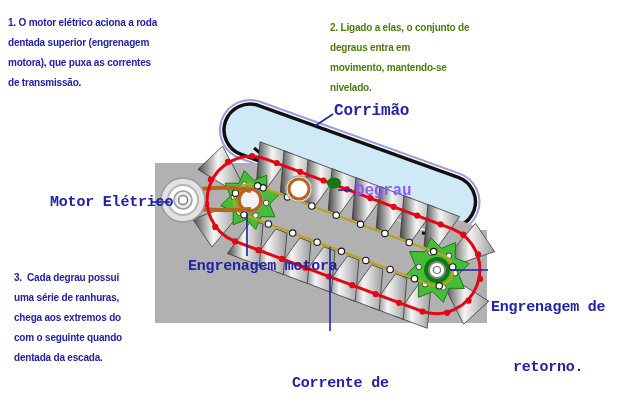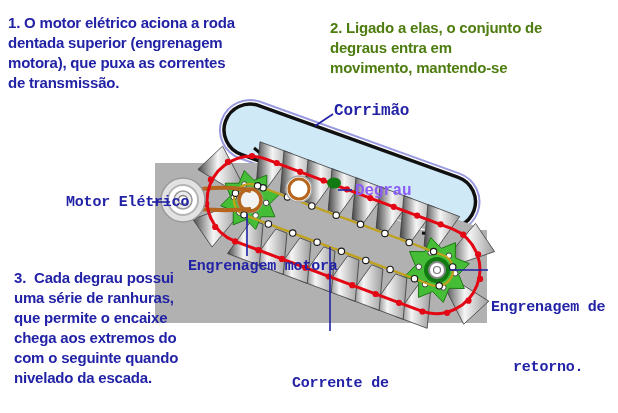--- a/index.html
+++ b/index.html
@@ -1,24 +1,24 @@
 <!DOCTYPE html>
 <html><head>
 <meta charset="utf-8">
 <style>
   html,body{margin:0;padding:0;background:#ffffff;}
   .canvas{position:relative;width:618px;height:413px;background:#fff;overflow:hidden;
           font-family:"Liberation Sans", sans-serif;}
   svg{position:absolute;left:0;top:0;}
-  .note{position:absolute;font-weight:bold;font-size:15px;line-height:20px;letter-spacing:-0.2px;}
+  .note{position:absolute;font-weight:bold;font-size:10px;line-height:20px;letter-spacing:-0.2px;}
   .note div{white-space:pre;}
   .lbl{position:absolute;font-weight:bold;font-size:15px;line-height:20px;letter-spacing:-0.2px;white-space:pre;font-family:Liberation Mono, monospace;}
   .lbl.big{font-size:16px;}
   .lbl div{white-space:pre;text-align:center;}
-  .right{margin-left:16px;}
+  .right{}
 </style>
 </head>
 <body>
 
 <div class="canvas">
 
   <svg id="diagram" width="618" height="413" viewBox="0 0 618 413">
     <defs>
       <linearGradient id="stepGrad" x1="0" y1="0" x2="1" y2="0">
         <stop offset="0" stop-color="#474747"></stop>
@@ -168,29 +168,29 @@
     <div>1. O motor elétrico aciona a roda</div>
     <div>dentada superior (engrenagem</div>
     <div>motora), que puxa as correntes</div>
     <div>de transmissão.</div>
   </div>
 
   <div class="note" id="note2" style="left: 330px; top: 18px; color: #4d7c0f;">
     <div>2. Ligado a elas, o conjunto de</div>
     <div>degraus entra em</div>
     <div>movimento, mantendo-se</div>
+    <div>nivelado.</div>
   </div>
 
   <div class="note" id="note3" style="left: 14px; top: 268px; color: rgb(34, 34, 166);">
     <div>3.  Cada degrau possui</div>
     <div>uma série de ranhuras,</div>
-    <div>que permite o encaixe</div>
     <div>chega aos extremos do</div>
     <div>com o seguinte quando</div>
-    <div>nivelado da escada.</div>
+    <div>dentada da escada.</div>
   </div>
 
   <div class="lbl big" style="left: 334px; top: 101px; color: rgb(34, 34, 166);">Corrimão</div>
 
   <div class="lbl big" style="left: 355px; top: 181px; color: #8b5cf6;">Degrau</div>
 
   <div class="lbl right" style="left: 50px; top: 193px; width: 102px; color: rgb(34, 34, 166);">Motor Elétrico</div>
 
   <div class="lbl" style="left: 188px; top: 257px; color: rgb(34, 34, 166);">Engrenagem motora</div>
 

